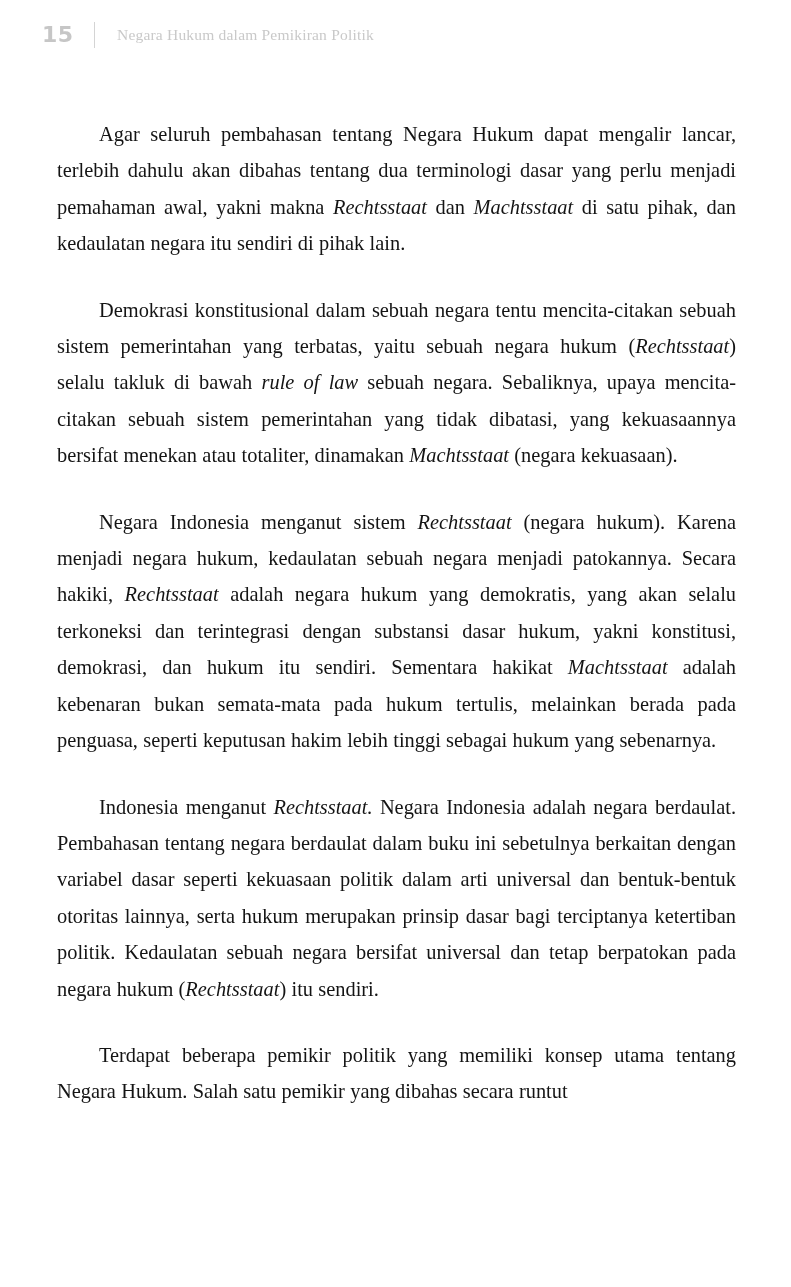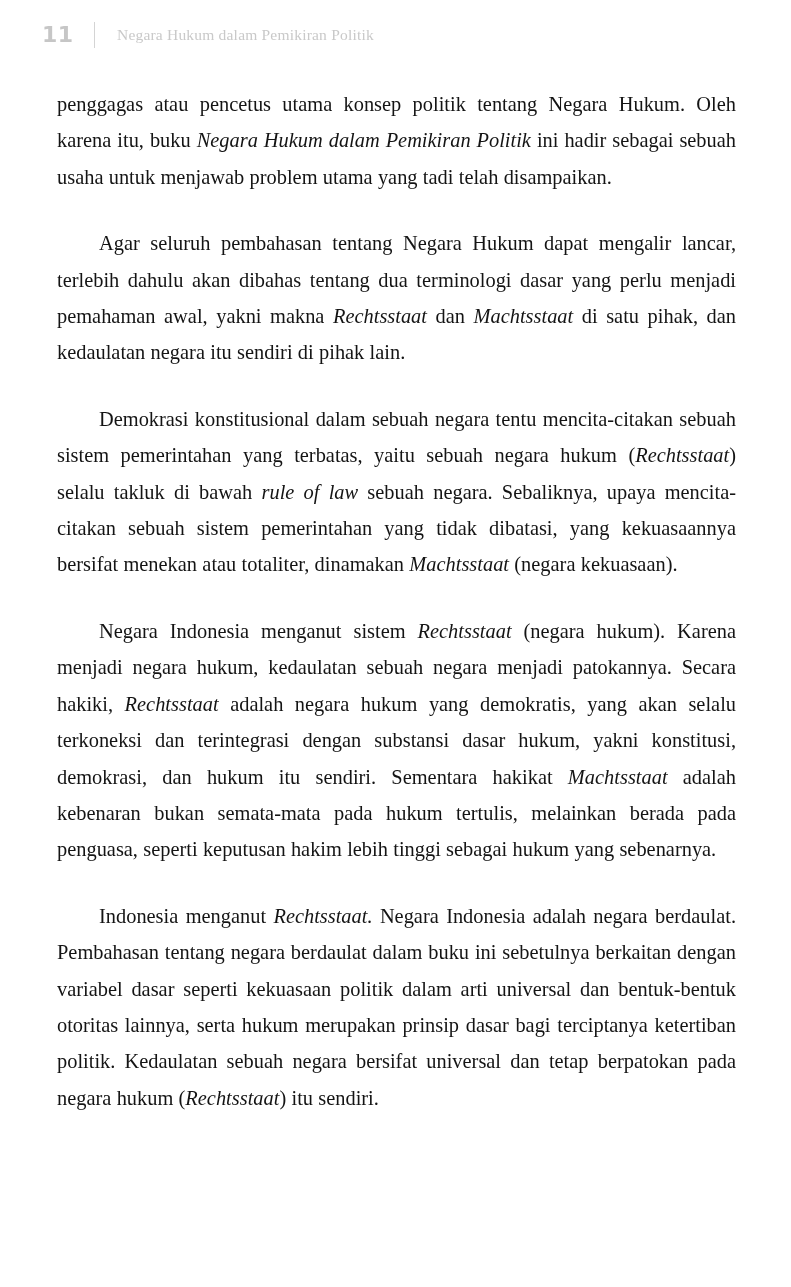--- a/index.html
+++ b/index.html
@@ -84,26 +84,26 @@
     font-style: italic;
   }
   
 </style>
 </head>
 <body>
 
 <div class="page">
 
   <div class="running-header">
-    <span class="folio">11</span>
+    <span class="folio">15</span>
     <span class="header-rule"></span>
     <span class="header-title">Negara Hukum dalam Pemikiran Politik</span>
   </div>
 
   <div class="text-block">
-    <p class="para">penggagas atau pencetus utama konsep politik tentang Negara Hukum. Oleh karena itu, buku <i>Negara Hukum dalam Pemikiran Politik</i> ini hadir sebagai sebuah usaha untuk menjawab problem utama yang tadi telah disampaikan.</p>
     <p class="para indent">Agar seluruh pembahasan tentang Negara Hukum dapat mengalir lancar, terlebih dahulu akan dibahas tentang dua terminologi dasar yang perlu menjadi pemahaman awal, yakni makna <i>Rechtsstaat</i> dan <i>Machtsstaat</i> di satu pihak, dan kedaulatan negara itu sendiri di pihak lain.</p>
     <p class="para indent">Demokrasi konstitusional dalam sebuah negara tentu mencita-citakan sebuah sistem pemerintahan yang terbatas, yaitu sebuah negara hukum (<i>Rechtsstaat</i>) selalu takluk di bawah <i>rule of law</i> sebuah negara. Sebaliknya, upaya mencita-citakan sebuah sistem pemerintahan yang tidak dibatasi, yang kekuasaannya bersifat menekan atau totaliter, dinamakan <i>Machtsstaat</i> (negara kekuasaan).</p>
     <p class="para indent">Negara Indonesia menganut sistem <i>Rechtsstaat</i> (negara hukum). Karena menjadi negara hukum, kedaulatan sebuah negara menjadi patokannya. Secara hakiki, <i>Rechtsstaat</i> adalah negara hukum yang demokratis, yang akan selalu terkoneksi dan terintegrasi dengan substansi dasar hukum, yakni konstitusi, demokrasi, dan hukum itu sendiri. Sementara hakikat <i>Machtsstaat</i> adalah kebenaran bukan semata-mata pada hukum tertulis, melainkan berada pada penguasa, seperti keputusan hakim lebih tinggi sebagai hukum yang sebenarnya.</p>
     <p class="para indent">Indonesia menganut <i>Rechtsstaat.</i> Negara Indonesia adalah negara berdaulat. Pembahasan tentang negara berdaulat dalam buku ini sebetulnya berkaitan dengan variabel dasar seperti kekuasaan politik dalam arti universal dan bentuk-bentuk otoritas lainnya, serta hukum merupakan prinsip dasar bagi terciptanya ketertiban politik. Kedaulatan sebuah negara bersifat universal dan tetap berpatokan pada negara hukum (<i>Rechtsstaat</i>) itu sendiri.</p>
+    <p class="para indent">Terdapat beberapa pemikir politik yang memiliki konsep utama tentang Negara Hukum. Salah satu pemikir yang dibahas secara runtut</p>
   </div>
 
 </div>
 
 </body></html>

